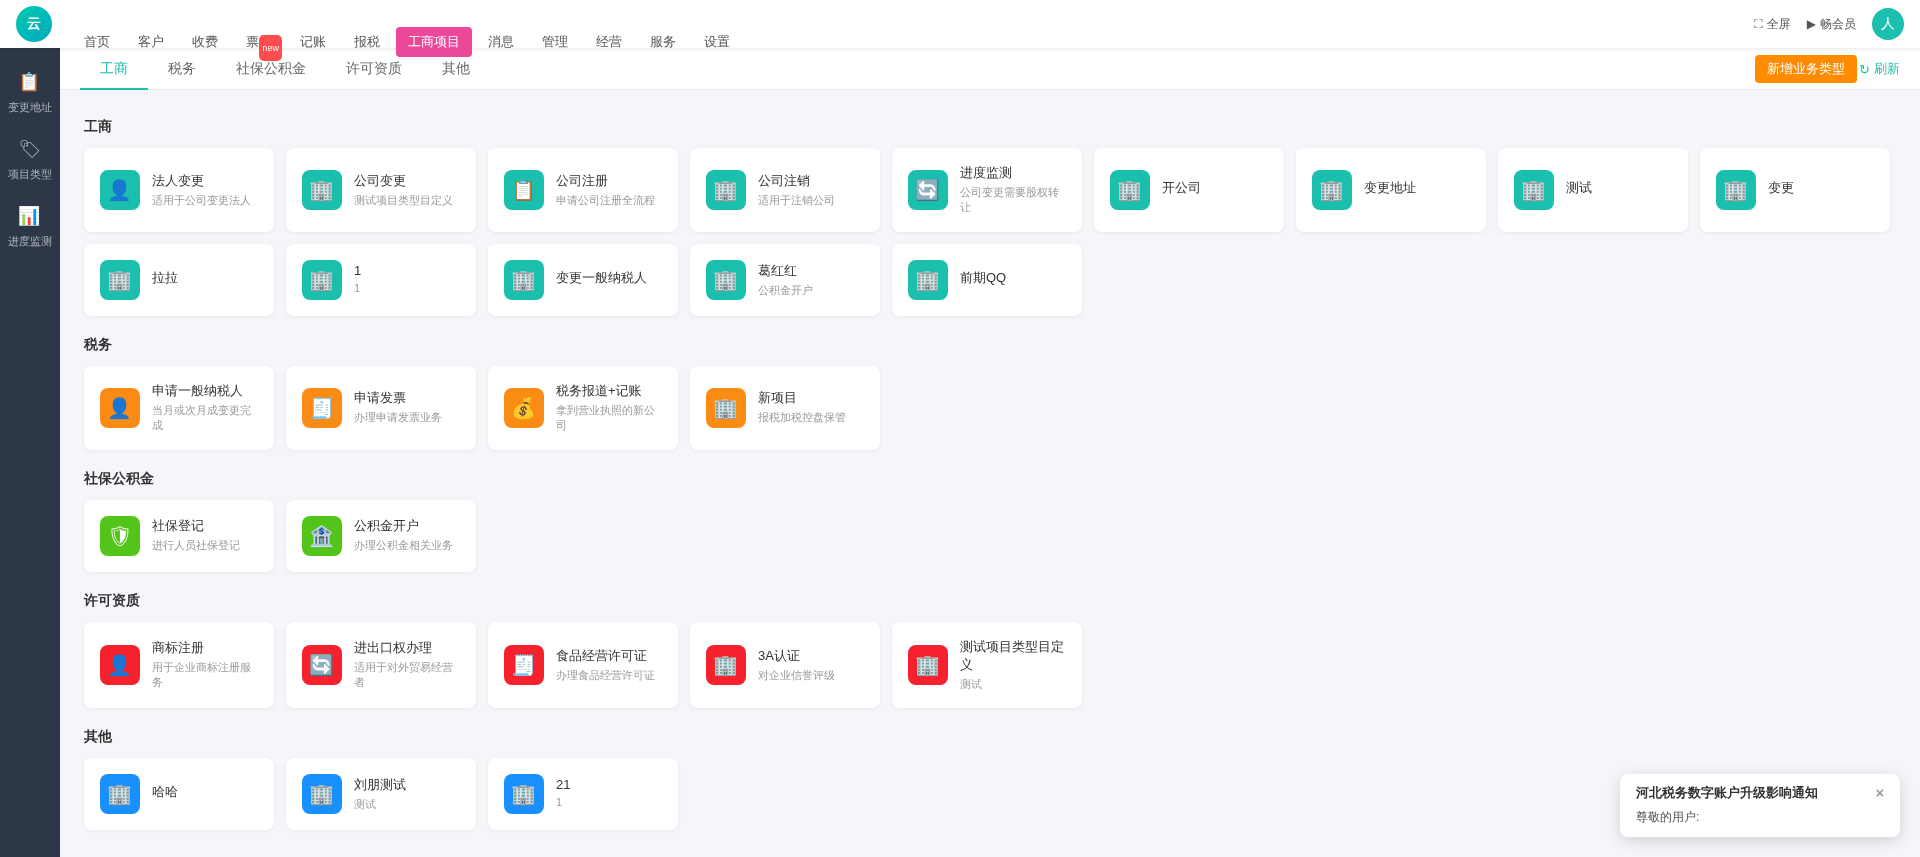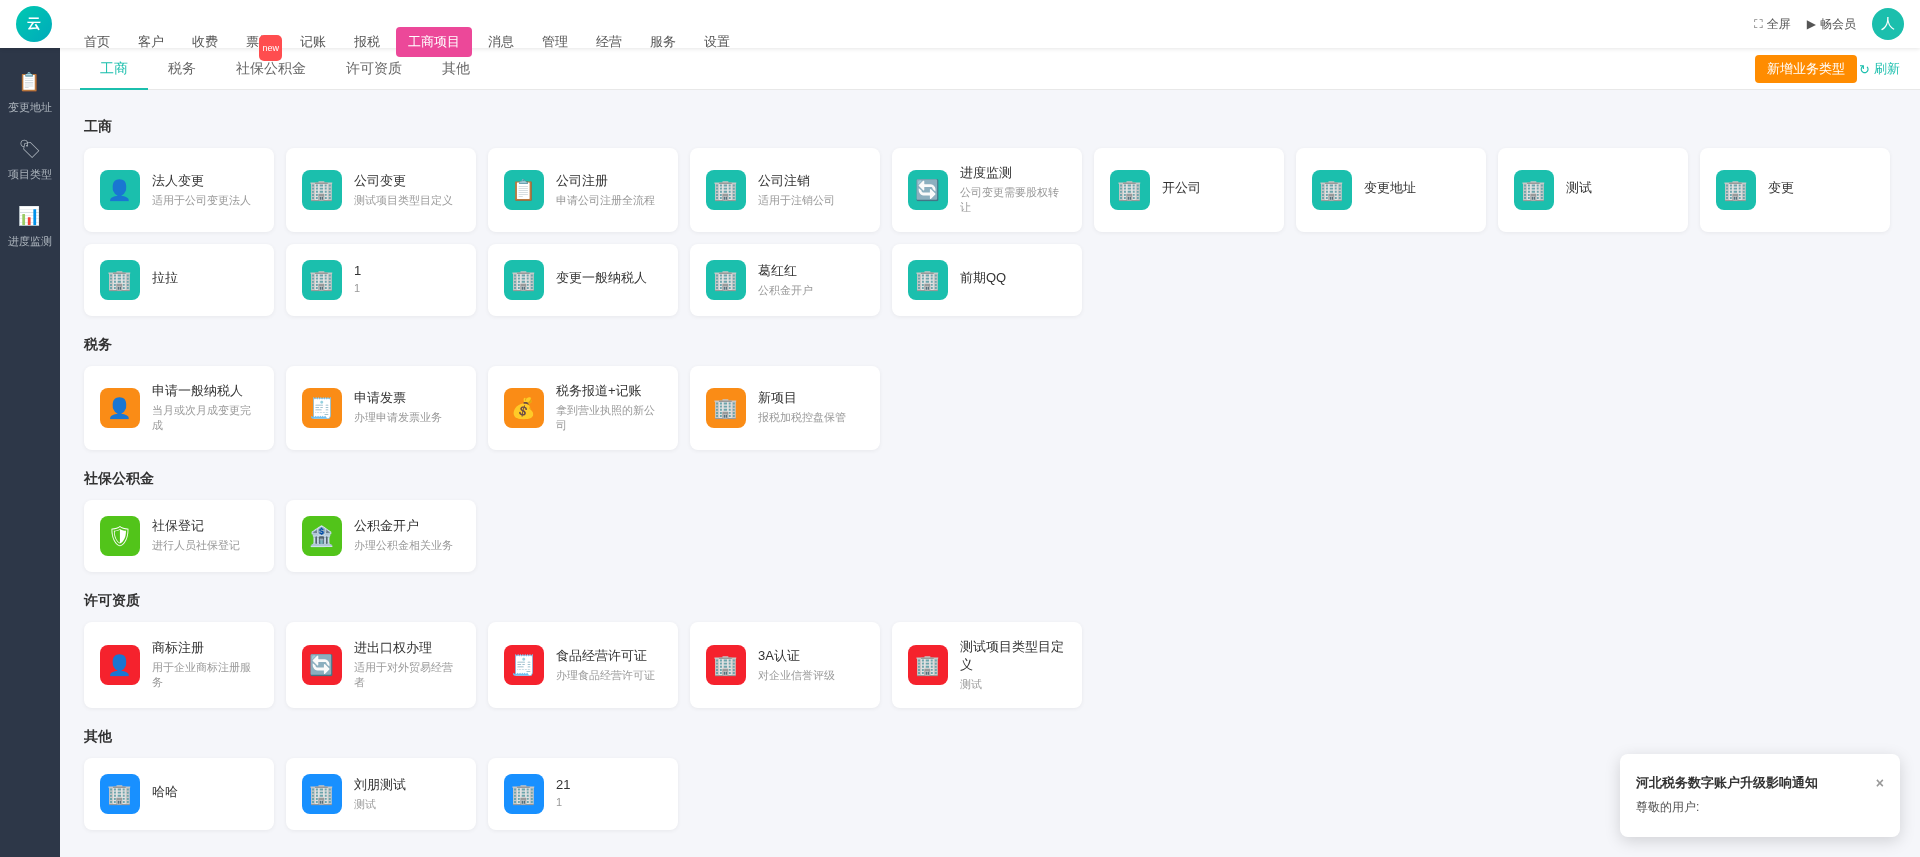--- a/index.html
+++ b/index.html
@@ -223,21 +223,21 @@
     .ic-blue { background: #1890ff; }
 
     
     .notification-popup {
       position: fixed;
       bottom: 20px;
       right: 20px;
       background: #fff;
       border-radius: 8px;
       box-shadow: 0 4px 16px rgba(0,0,0,0.15);
-      padding: 20px 16px;
+      padding: 10px 16px;
       width: 280px;
       font-size: 12px;
       color: #333;
       z-index: 200;
     }
     .notification-popup .notif-title {
       font-size: 13px;
       font-weight: 600;
       margin-bottom: 6px;
       display: flex;

